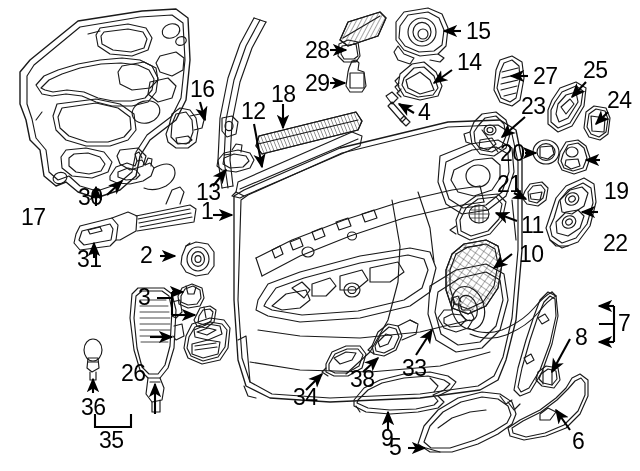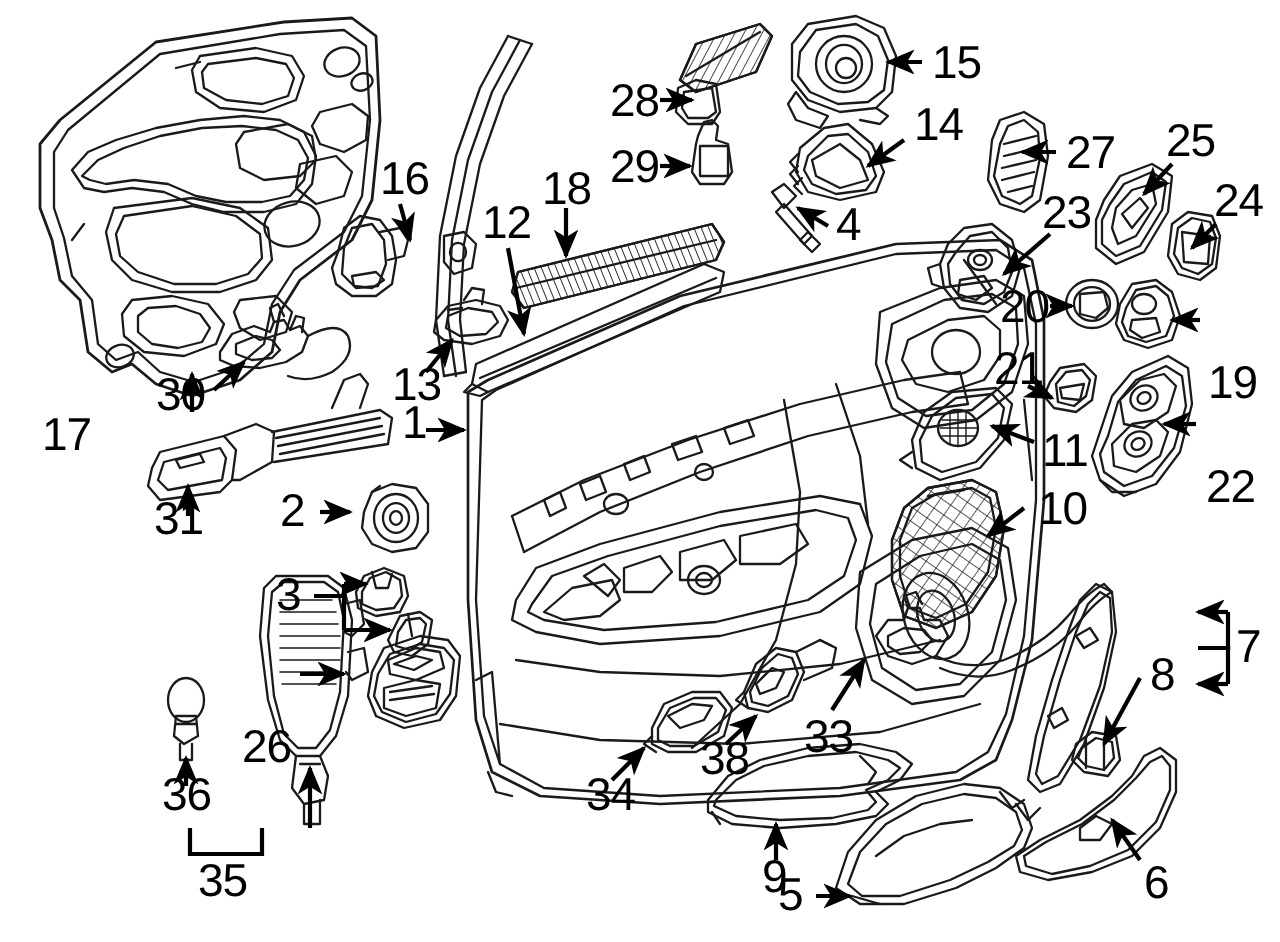--- a/index.html
+++ b/index.html
@@ -565,15 +565,15 @@
   <div class="lbl" style="left:121px; top:326px;margin-top:36px;">26</div>
   <div class="lbl" style="left:533px; top:65px;">27</div>
   <div class="lbl" style="left:305px; top:39px;">28</div>
   <div class="lbl" style="left:305px; top:72px;">29</div>
   <div class="lbl" style="left:78px;  top:186px;">30</div>
   <div class="lbl" style="left:77px;  top:248px;">31</div>
   <div class="lbl" style="left:350px; top:368px;">38</div>
   <div class="lbl" style="left:402px; top:346px;margin-top:11px;">33</div>
   <div class="lbl" style="left:293px; top:386px;">34</div>
   <div class="lbl" style="left:99px;  top:429px;">35</div>
-  <div class="lbl" style="left:81px;  top:386px;">36</div>
+  <div class="lbl" style="left:81px;  top:396px;">36</div>
 
 </div>
 
 </body></html>

